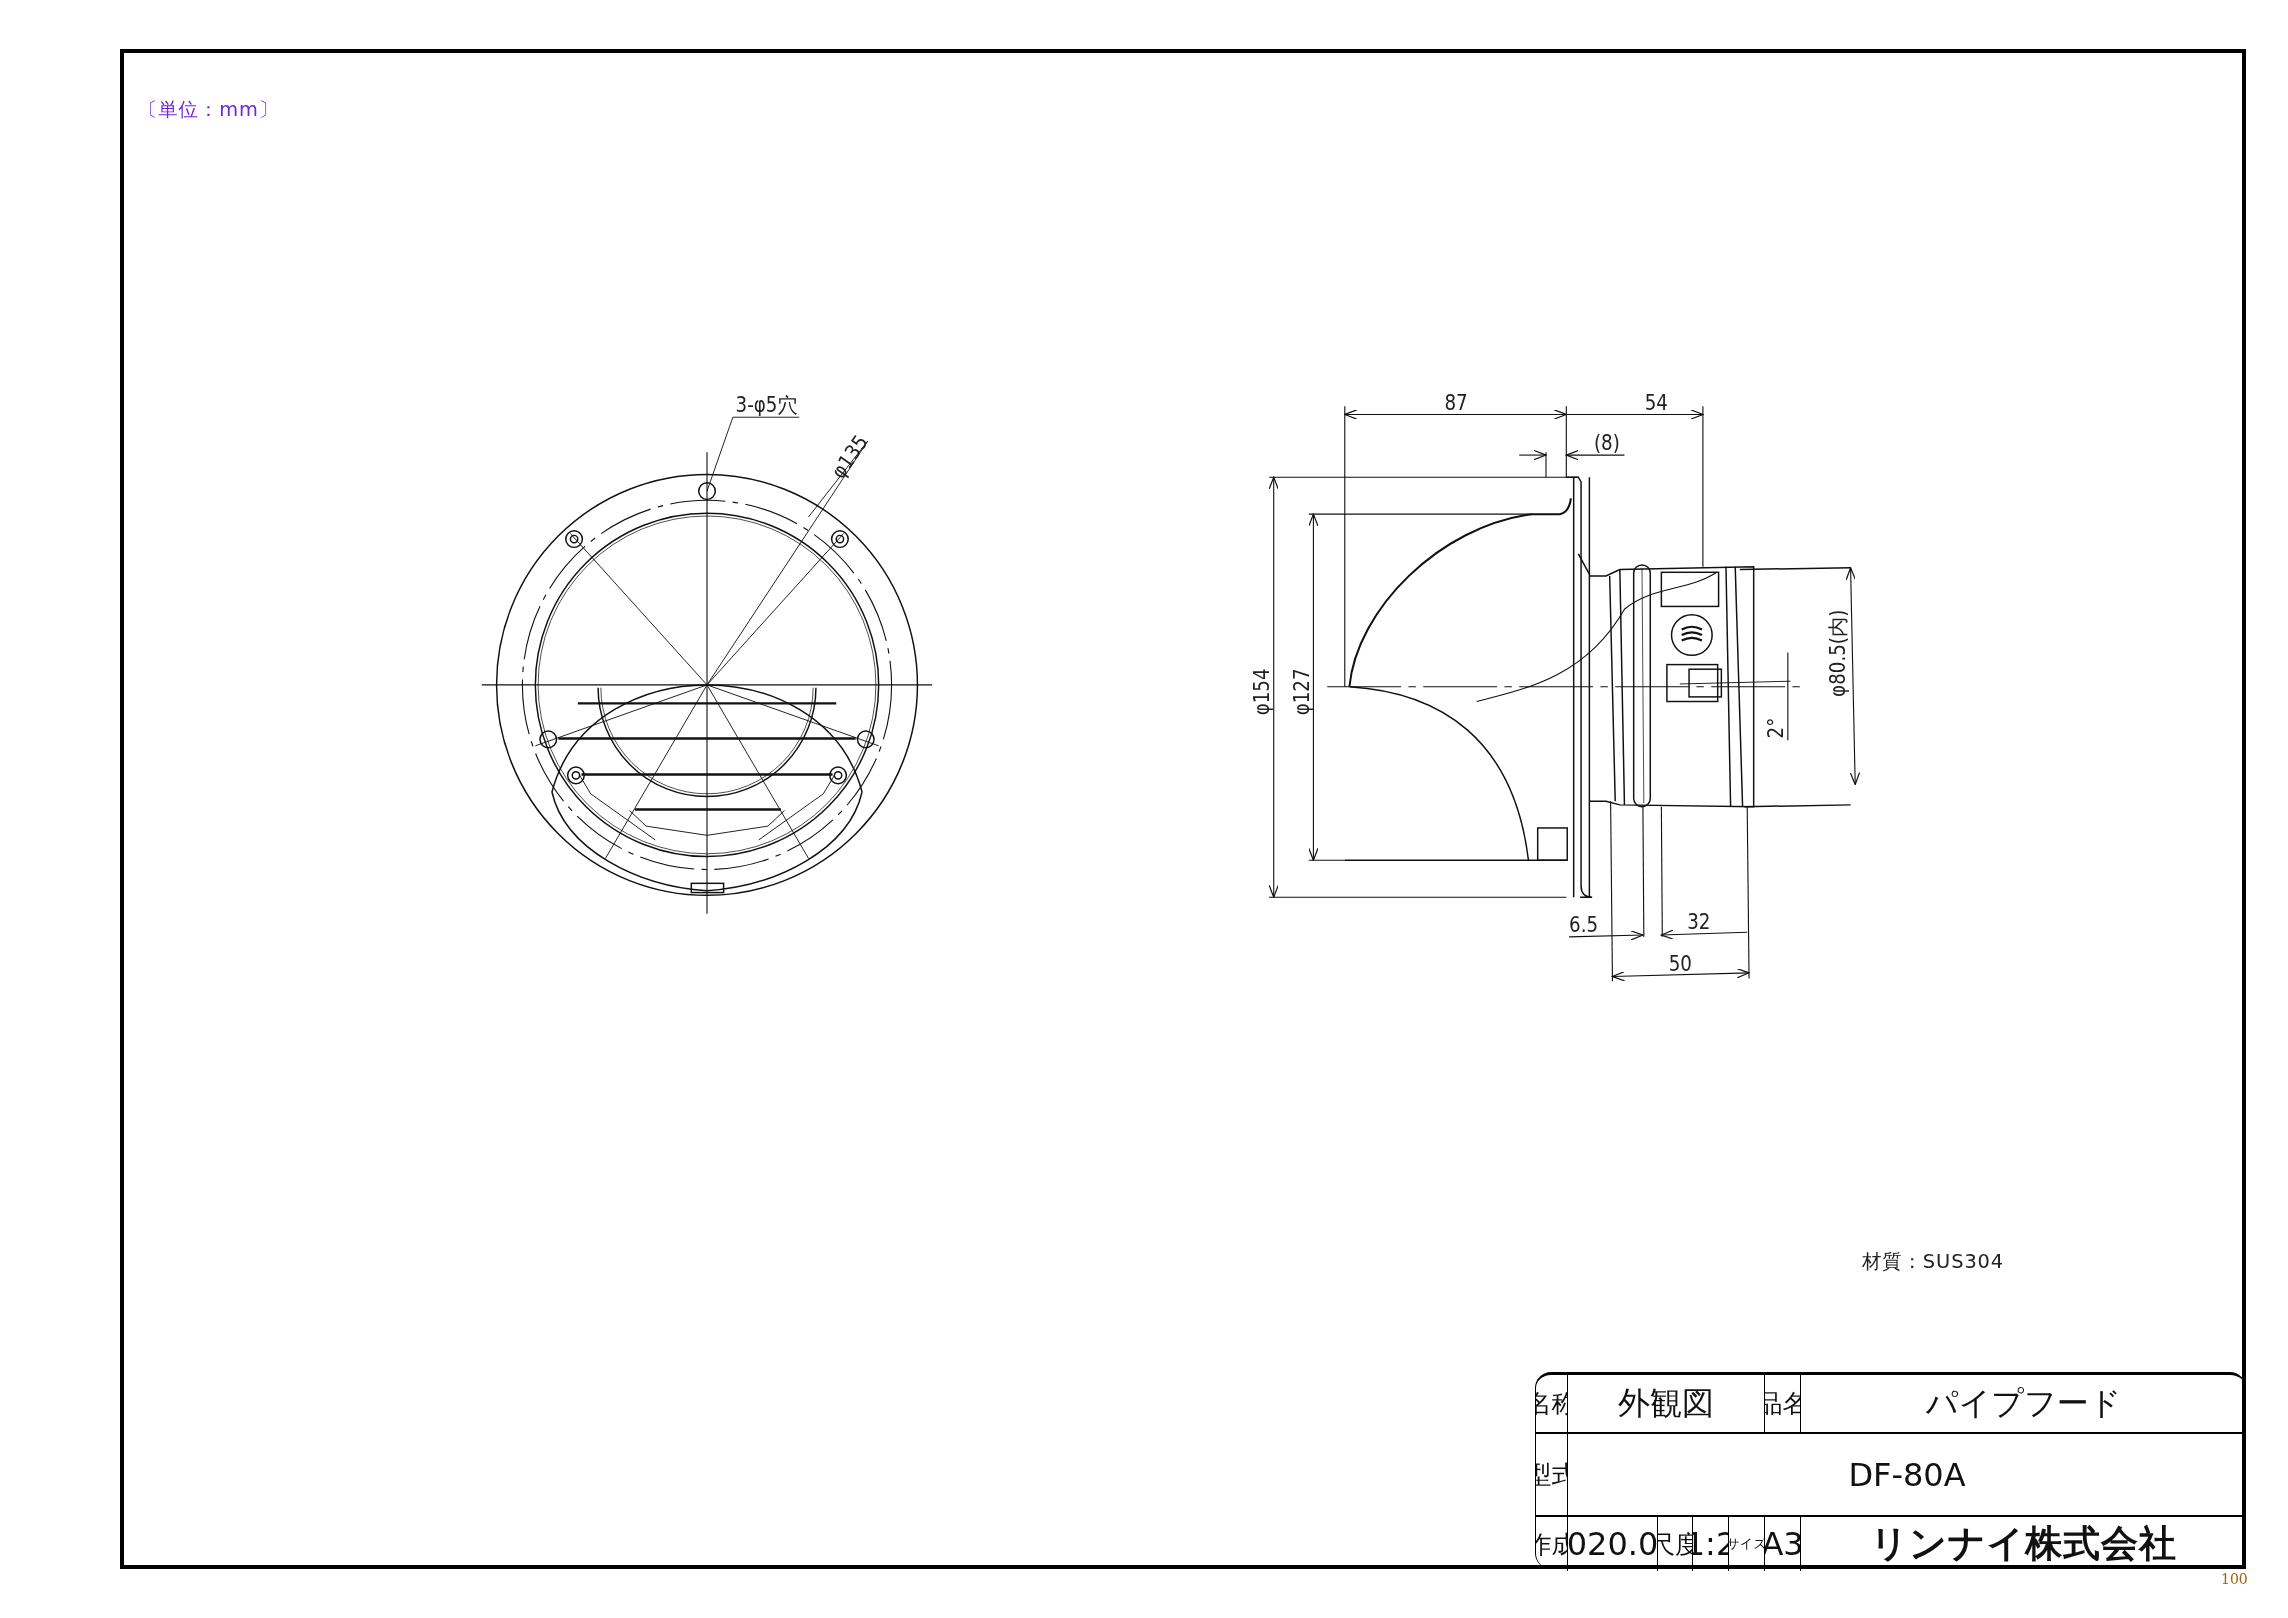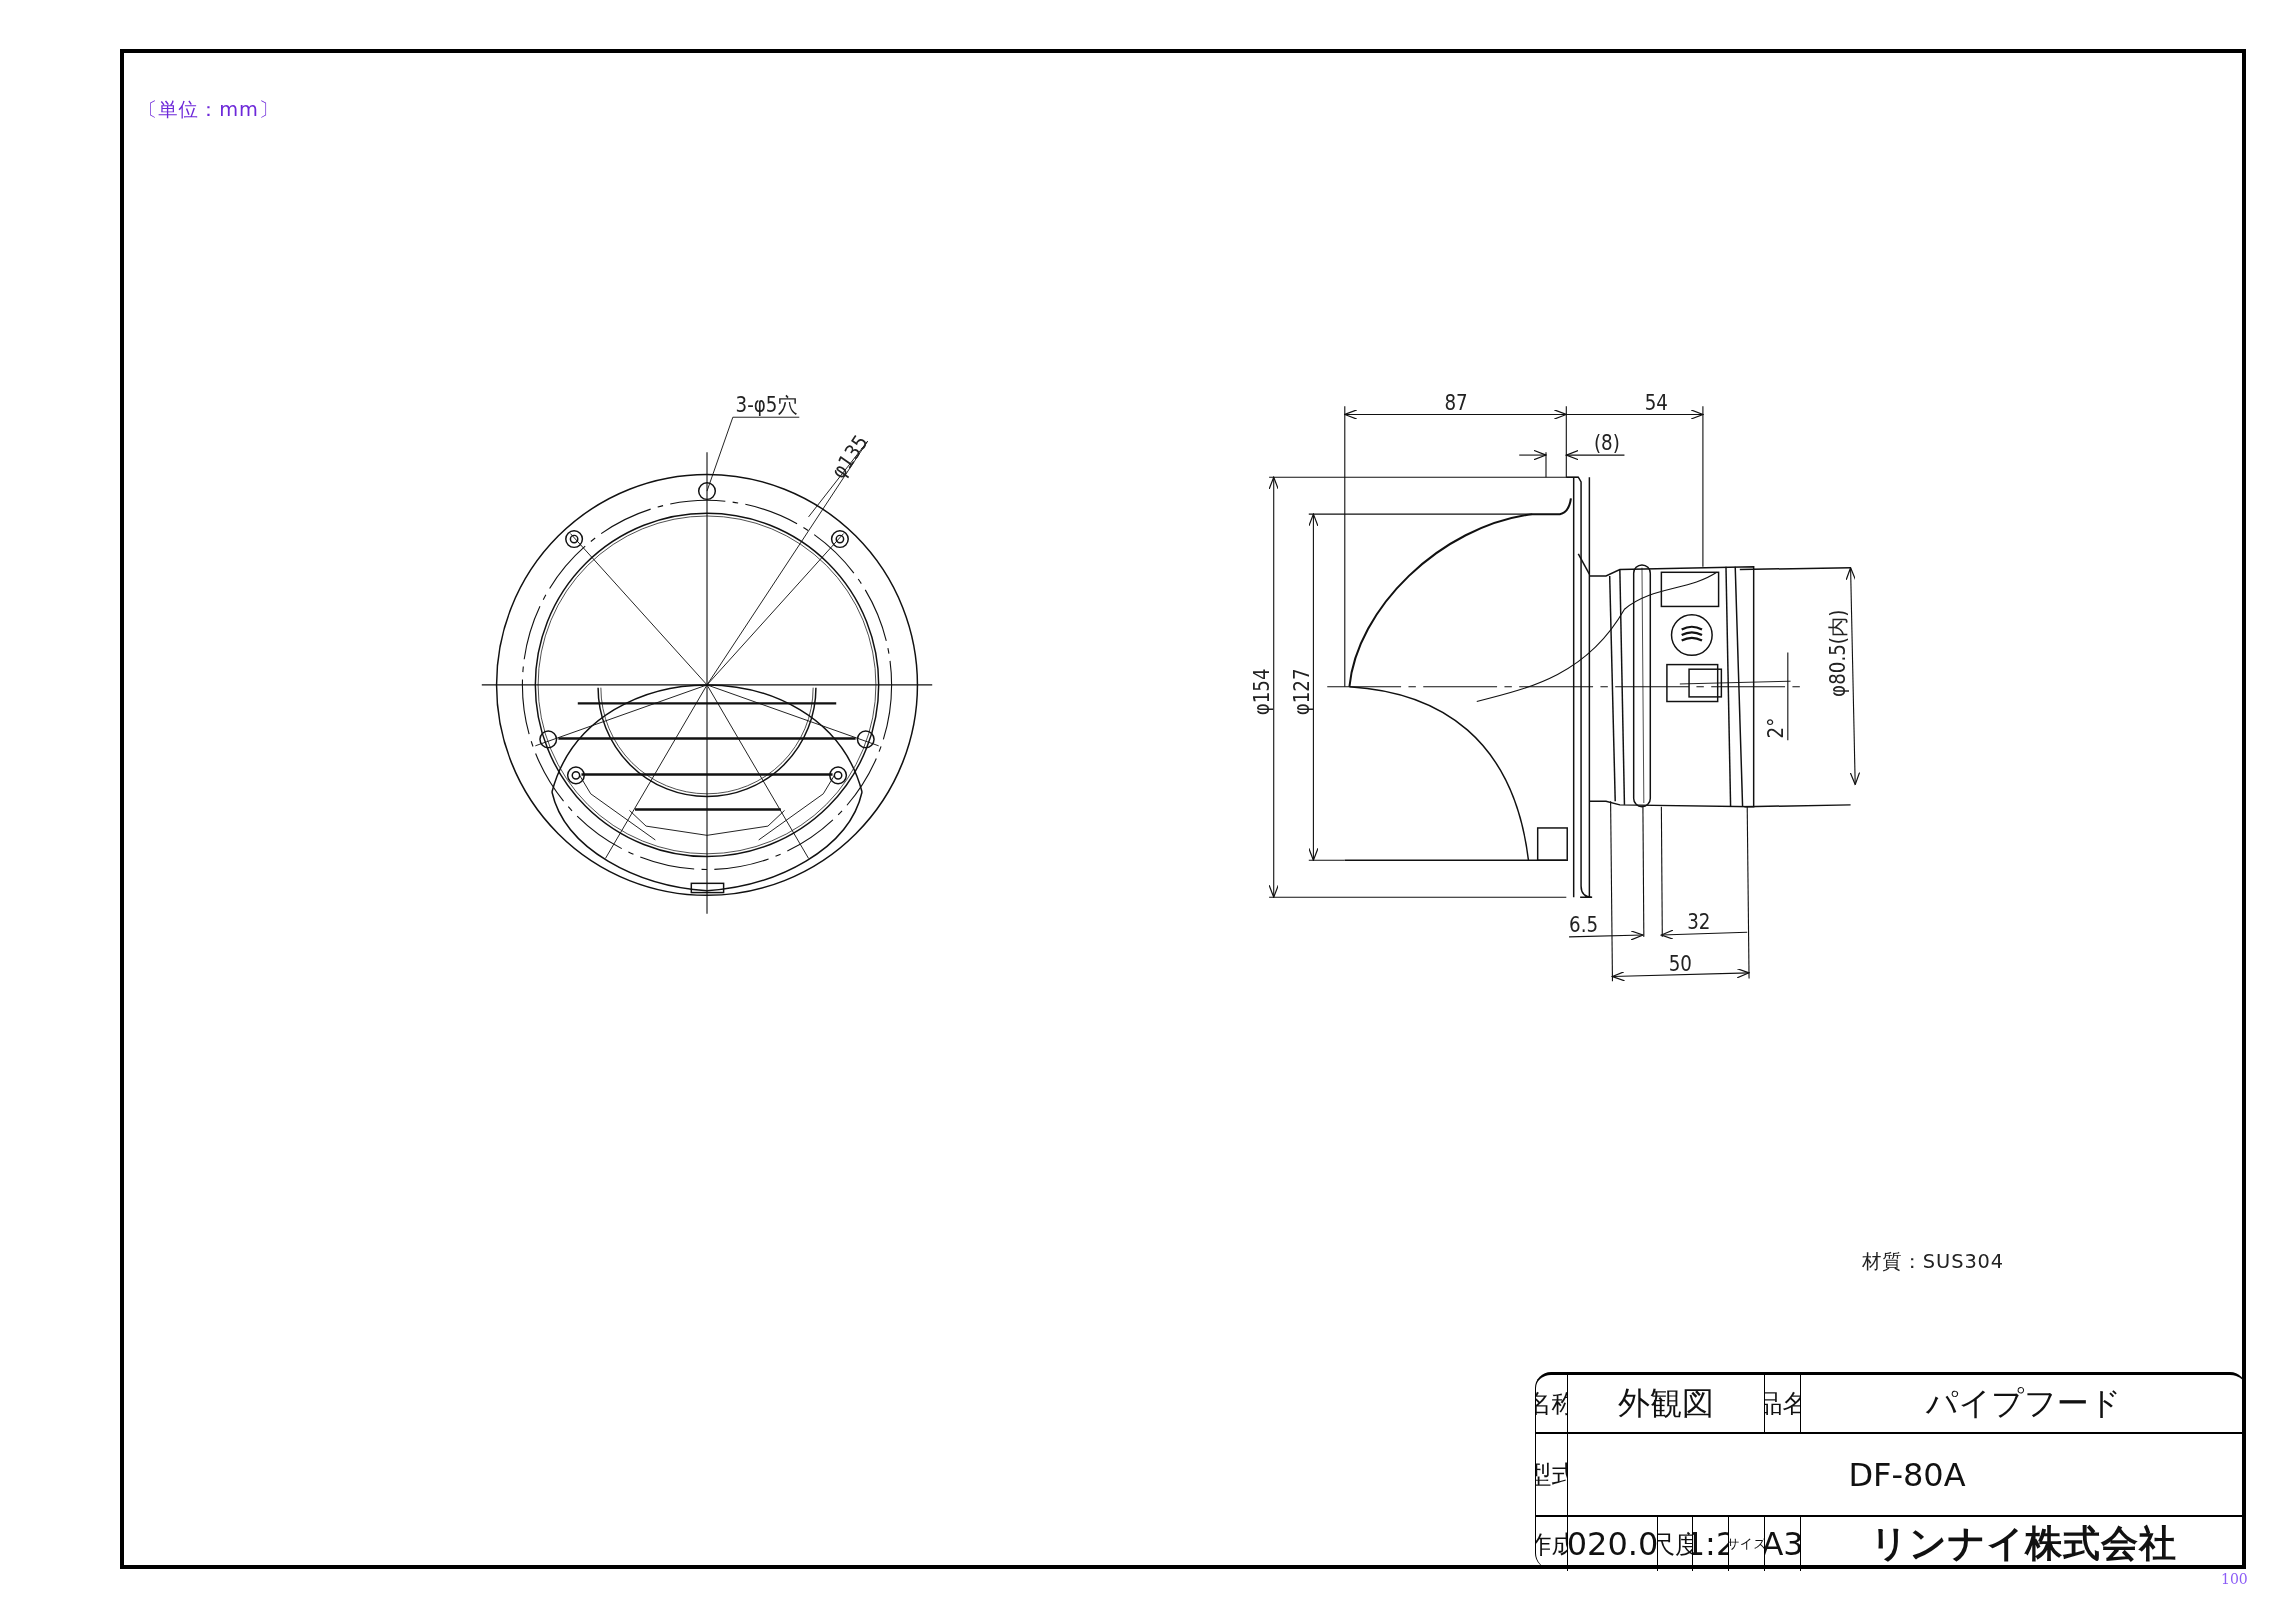--- a/index.html
+++ b/index.html
@@ -13,21 +13,21 @@
   .dim { font-family:"DejaVu Sans Condensed","DejaVu Sans", sans-serif; font-size:22px; fill:#222; }
   .tb { position:absolute; left:1535px; top:1372px; width:711px; height:197px;
         border-top:3.7px solid #000; border-left:1.8px solid #000; box-sizing:border-box;border-radius:16px; }
   .tb-row { position:absolute; left:0; right:0; display:flex; border-bottom:2.8px solid #000; box-sizing:border-box; }
   .tb-cell { border-right:1.8px solid #000; display:flex; align-items:center; justify-content:center;
              box-sizing:border-box; font-size:32px; height:100%; white-space:nowrap; overflow:hidden; }
   .tb-cell:last-child { border-right:none; }
   .tb-label { font-size:25px; }
   .company { font-size:37px; font-weight:bold; letter-spacing:0.9px; }
   .small { font-size:13px; }
-  .sheet-no { position:absolute; left:2221px; top:1571px; font-size:14px; color:#8b5cf6; font-family:"DejaVu Serif", serif; }
+  .sheet-no { position:absolute; left:2221px; top:1571px; font-size:14px; color:#a16207; font-family:"DejaVu Serif", serif; }
 </style>
 </head>
 <body>
 
 <div class="frame"></div>
 
 <div class="unit-note">〔単位：mm〕</div>
 
 <svg class="drawing" width="2289" height="1619" viewBox="0 0 2480 1754">
   <defs>

